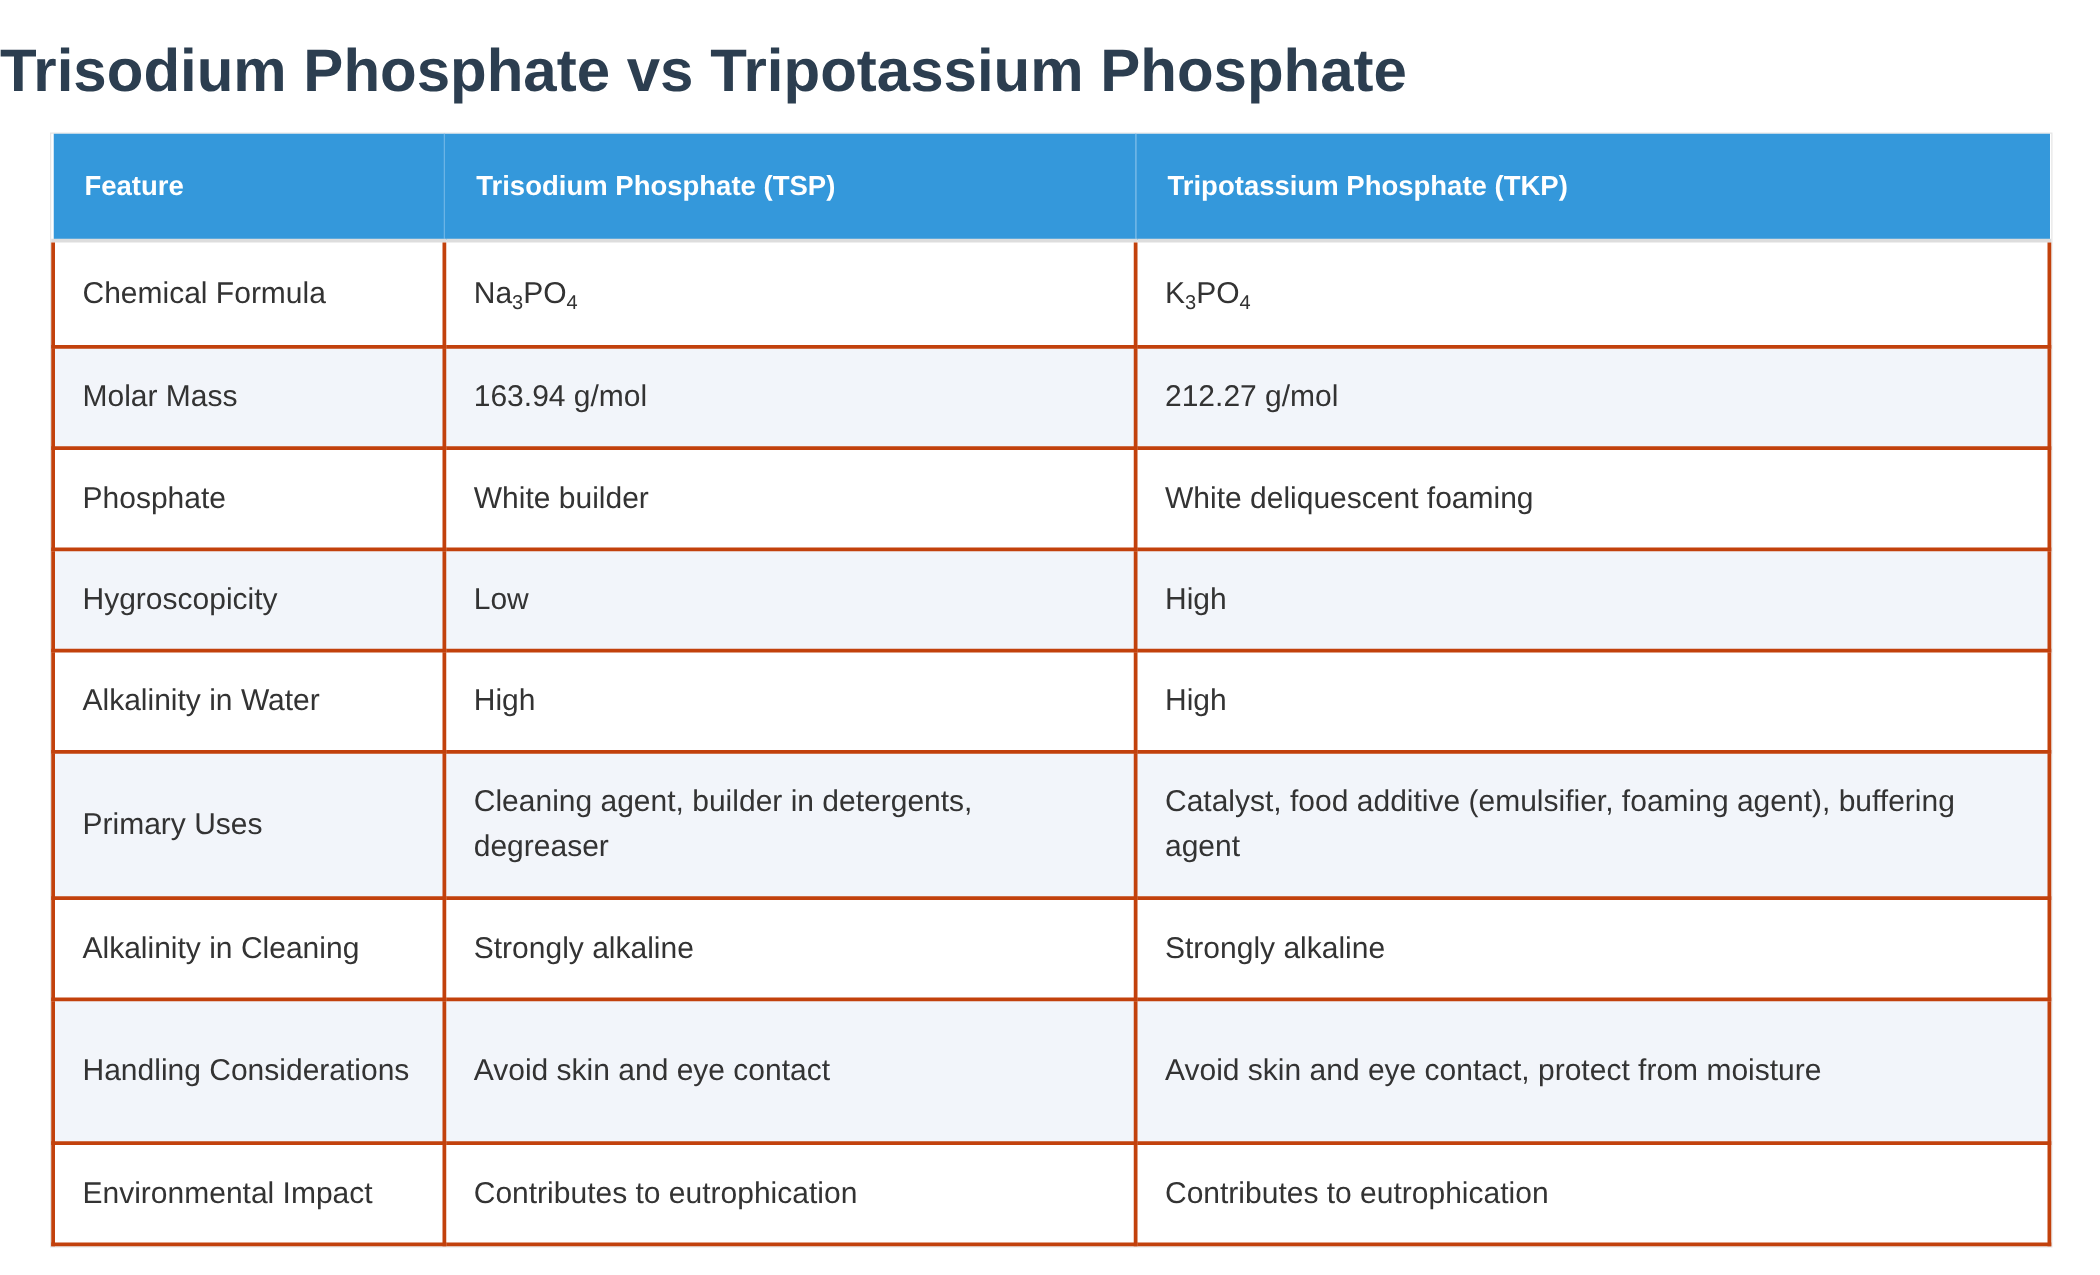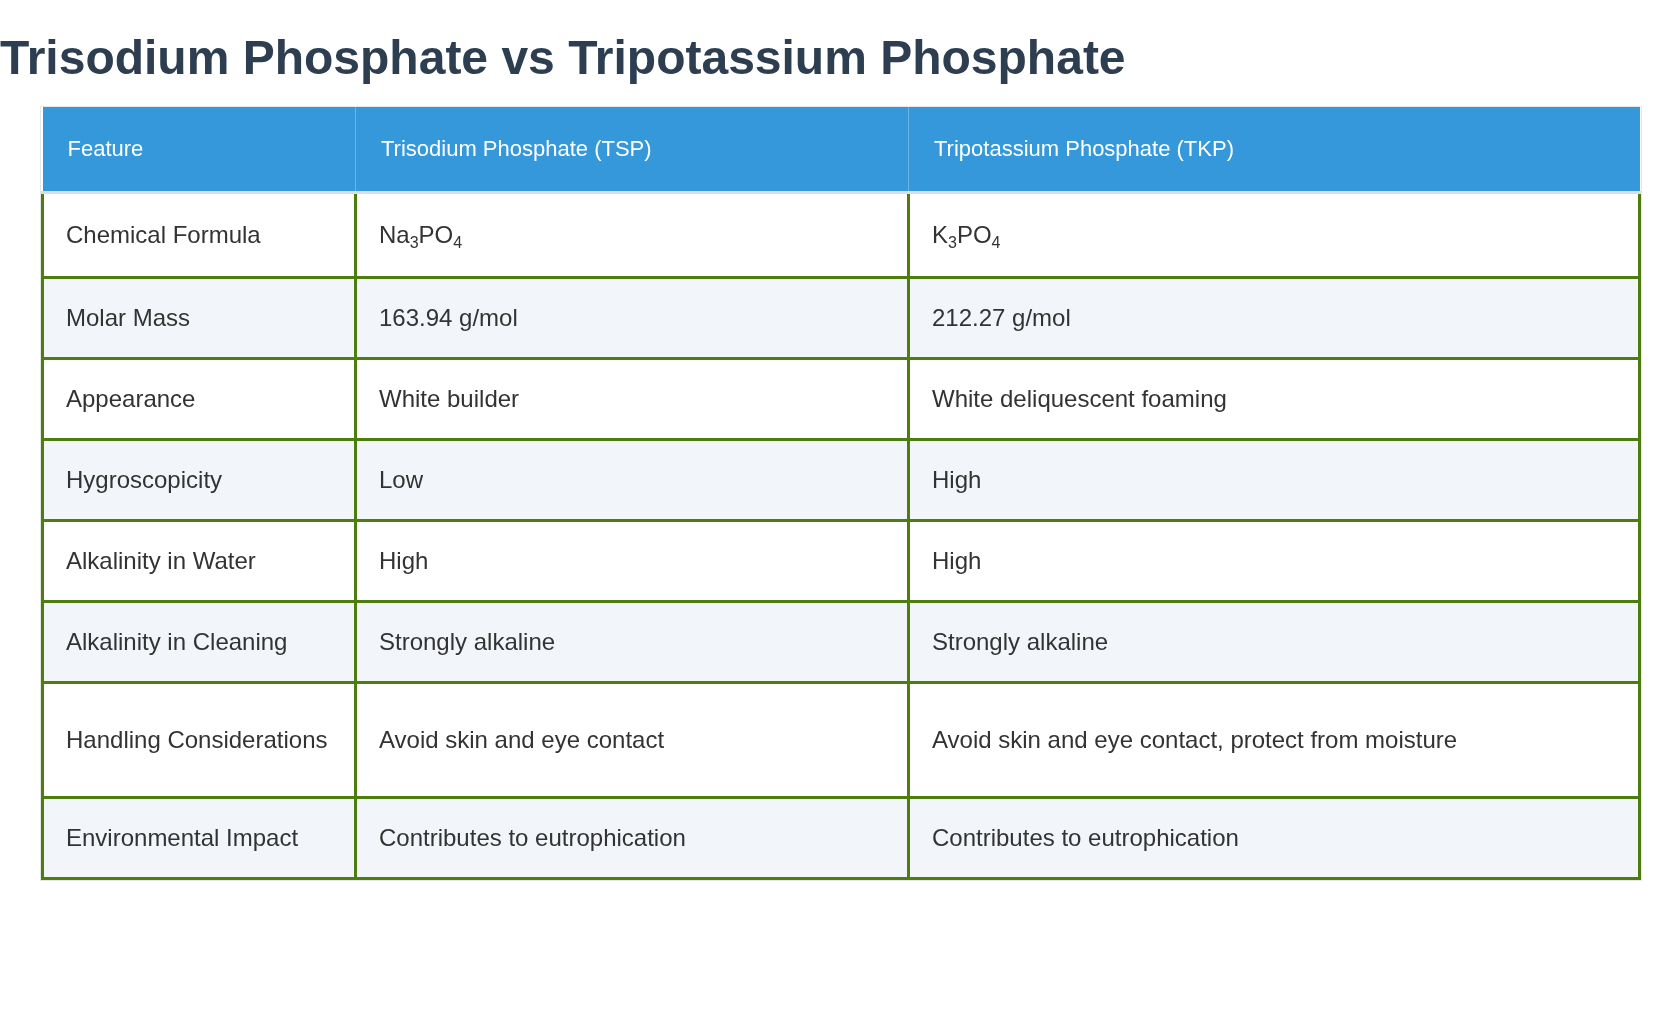--- a/index.html
+++ b/index.html
@@ -40,37 +40,37 @@
     background: #ffffff;
     box-shadow: 0 0 0 1px #e6e6e6;
   }
   table.compare col.c1 { width: 313px; }
   table.compare col.c2 { width: 553px; }
   table.compare col.c3 { width: 731px; }
 
   table.compare thead th {
     background: #3498db;
     color: #ffffff;
-    font-weight: normal;
+    font-weight: bold;
     font-size: 22px;
     text-align: left;
     height: 85px;
     padding: 0 24px 0 25px;
     box-sizing: border-box;
     border-left: 1px solid #6bb4e6;
     border-bottom: 3px solid #dddddd;
   }
   table.compare thead th:first-child { border-left: none; }
 
   table.compare tbody td {
     font-size: 24px;
     line-height: 36px;
     padding: 21px 24px 21px 22px;
     vertical-align: middle;
-    border: 3px solid #4d7c0f;
+    border: 3px solid #c2410c;
     box-sizing: border-box;
     color: #333333;
   }
   table.compare tbody tr:nth-child(even) td {
     background: #f2f5fa;
   }
   table.compare tbody tr:nth-child(odd) td {
     background: #ffffff;
   }
   table.compare tbody tr.short td { height: 79px; margin-top: 27px; }
@@ -107,33 +107,38 @@
         <td>Chemical Formula</td>
         <td><span>Na</span><sub class="sub">3</sub><span>PO</span><sub class="sub">4</sub></td>
         <td><span>K</span><sub class="sub">3</sub><span>PO</span><sub class="sub">4</sub></td>
       </tr>
       <tr class="short">
         <td>Molar Mass</td>
         <td>163.94 g/mol</td>
         <td>212.27 g/mol</td>
       </tr>
       <tr class="short">
-        <td>Appearance</td>
+        <td>Phosphate</td>
         <td>White builder</td>
         <td>White deliquescent foaming</td>
       </tr>
       <tr class="short">
         <td>Hygroscopicity</td>
         <td>Low</td>
         <td>High</td>
       </tr>
       <tr class="short">
         <td>Alkalinity in Water</td>
         <td>High</td>
         <td>High</td>
+      </tr>
+      <tr class="tall">
+        <td>Primary Uses</td>
+        <td>Cleaning agent, builder in detergents, degreaser</td>
+        <td>Catalyst, food additive (emulsifier, foaming agent), buffering agent</td>
       </tr>
       <tr class="short">
         <td>Alkalinity in Cleaning</td>
         <td>Strongly alkaline</td>
         <td>Strongly alkaline</td>
       </tr>
       <tr class="tall">
         <td>Handling Considerations</td>
         <td>Avoid skin and eye contact</td>
         <td>Avoid skin and eye contact, protect from moisture</td>

